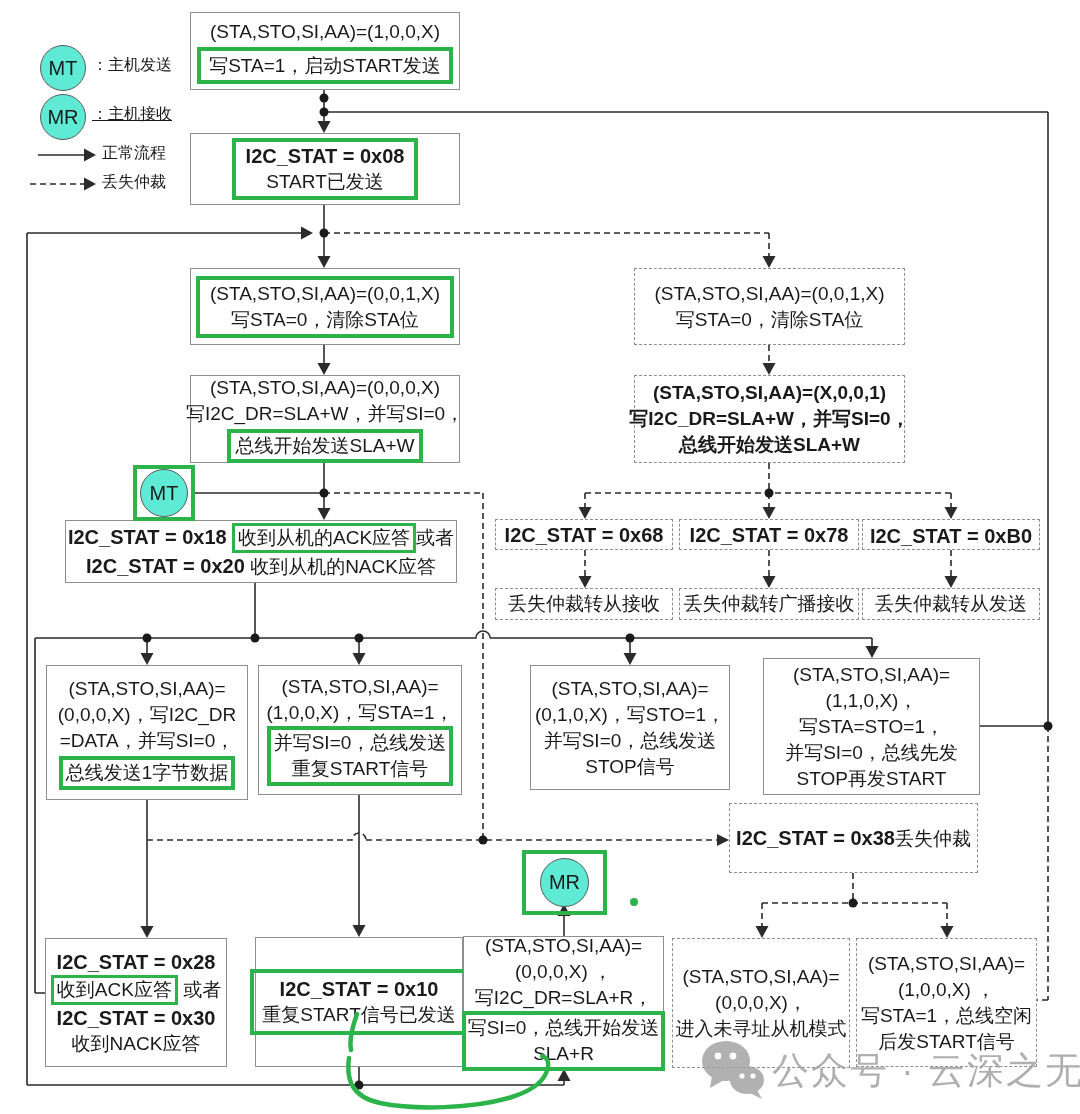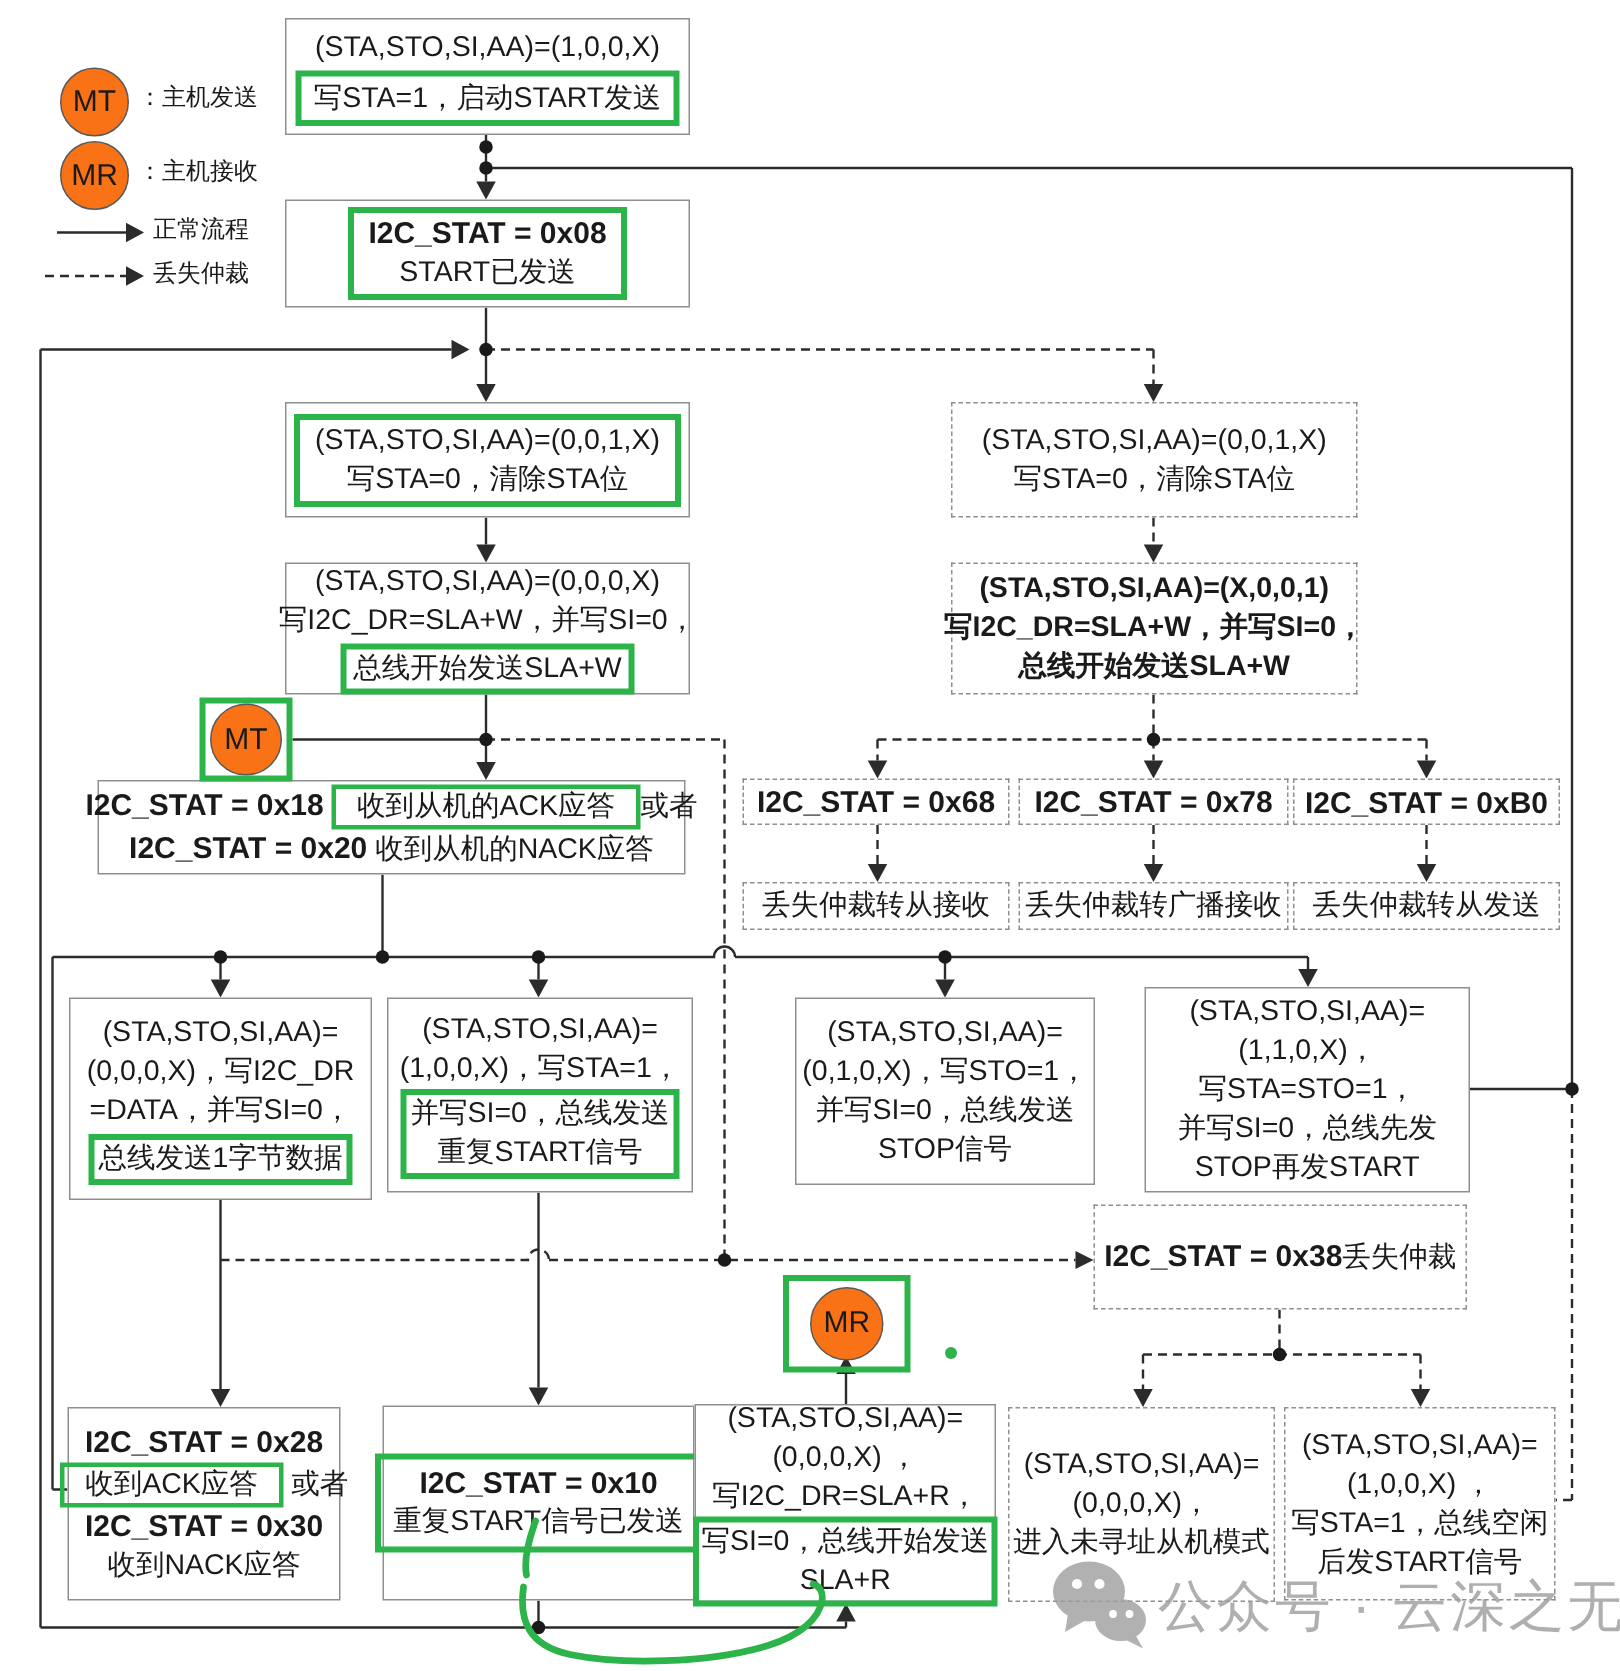--- a/index.html
+++ b/index.html
@@ -14,22 +14,22 @@
   .dot{fill:var(--ink);stroke:none;}
   .green-stroke{stroke:var(--green);stroke-width:4.5;fill:none;stroke-linecap:round;}
   .green-fill{fill:var(--green);stroke:none;}
   .box{position:absolute;background:#fff;border:1.5px solid var(--boxline);box-sizing:border-box;
        display:flex;flex-direction:column;align-items:center;justify-content:center;
        text-align:center;font-size:19px;line-height:26px;z-index:2;white-space:nowrap;}
   .box.dashed{border-style:dashed;}
   .b{font-weight:bold;font-size:20px;}
   .green-line{display:inline-block;border:4px solid var(--green);padding:0 8px;line-height:29px;margin-top:2px;}
   .green-wrap{display:block;border:4px solid var(--green);padding:1px 10px;}
-  .green-inline{display:inline-block;border:3px solid var(--green);padding:0 14px;line-height:24px;}
-  .circle{border:1.5px solid #5a5a5a;border-radius:50%;background:#f97316;display:flex;
+  .green-inline{display:inline-block;border:3px solid var(--green);padding:0 3px;line-height:24px;}
+  .circle{border:1.5px solid #5a5a5a;border-radius:50%;background:#5eead4;display:flex;
           align-items:center;justify-content:center;font-size:20px;color:var(--ink);}
   .node-wrap{position:absolute;border:4px solid var(--green);display:flex;align-items:center;
              justify-content:center;z-index:3;box-sizing:border-box;background:transparent;}
   .legend-label{position:absolute;font-size:16px;z-index:2;white-space:nowrap;}
   .watermark{position:absolute;z-index:5;color:#9e9e9e;opacity:.82;font-size:37px;
              letter-spacing:2px;white-space:nowrap;}
   .wm-icon{position:absolute;z-index:5;opacity:.8;}
 </style>
 </head>
 <body>
@@ -130,21 +130,21 @@
       <circle class="dot" cx="359" cy="1085" r="4.5"></circle>
   </svg>
 
   <div class="circle" style="position:absolute;left:40px;top:45px;width:44px;height:44px;z-index:2;">
       <span>MT</span>
     </div>
   <div class="legend-label" style="left:92px;top:55px;">：主机发送</div>
   <div class="circle" style="position:absolute;left:40px;top:94px;width:44px;height:44px;z-index:2;">
       <span>MR</span>
     </div>
-  <div class="legend-label" style="left:92px;top:104px;">：主机接收</div>
+  <div class="legend-label" style="left:92px;top:104px;text-decoration:underline;">：主机接收</div>
   <div class="legend-label" style="left:102px;top:143px;">正常流程</div>
   <div class="legend-label" style="left:102px;top:172px;">丢失仲裁</div>
 
   <div class="box" style="left:190px;top:12px;width:270px;height:78px;">
     <div>(STA,STO,SI,AA)=(1,0,0,X)</div>
     <div class="green-line">写STA=1，启动START发送</div>
   </div>
 
   <div class="box" style="left:190px;top:133px;width:270px;height:72px;">
     <div class="green-wrap">

